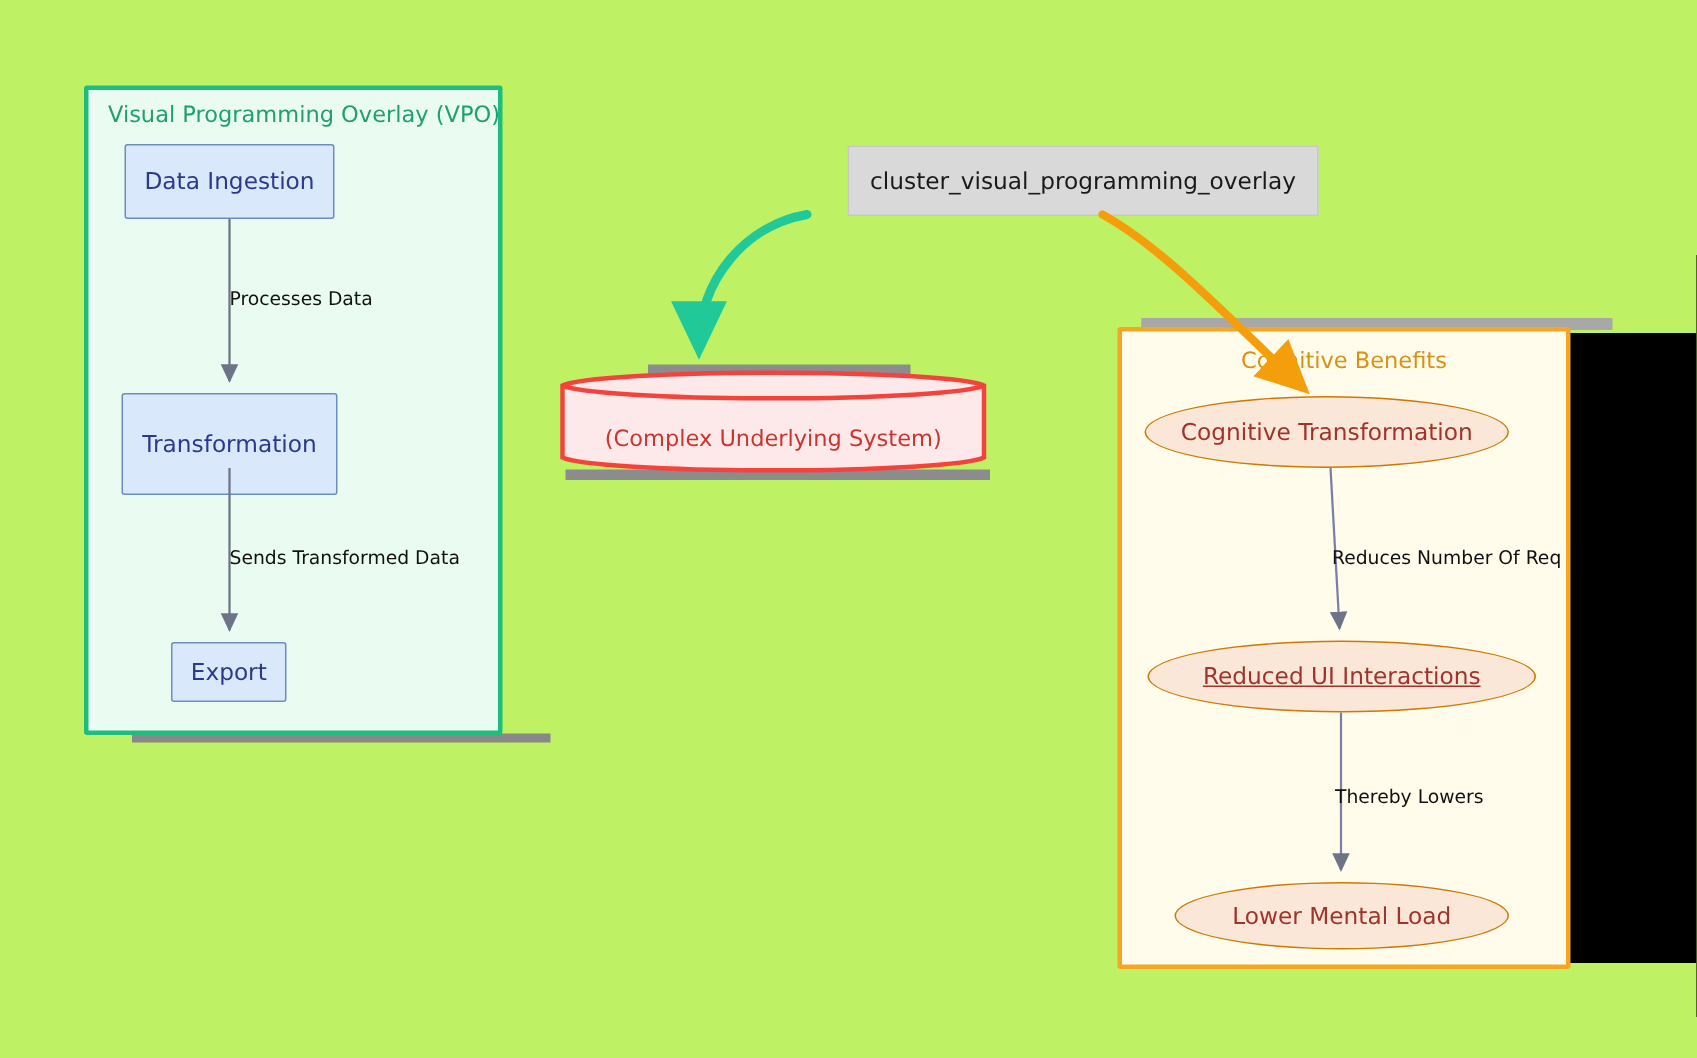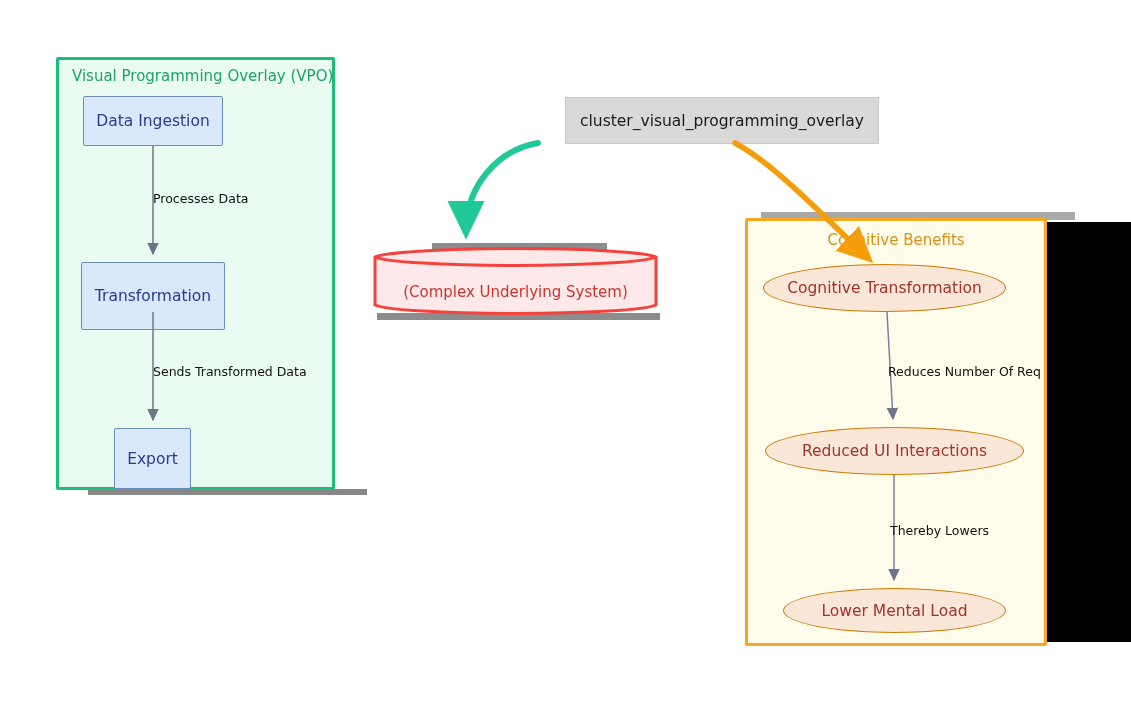--- a/index.html
+++ b/index.html
@@ -1,19 +1,19 @@
 <!DOCTYPE html>
 <html><head>
 <meta charset="utf-8">
 <style>
   html,body{margin:0;padding:0;background:#000;}
   #stage{
     position:relative;
     width:1131px;height:705px;
-    background:#ffffff;
+    background:#bef264;
     overflow:hidden;
     font-family:"DejaVu Sans","Liberation Sans",sans-serif;
   }
   .abs{position:absolute;margin-left:28px;}
 
   
   .cluster{position:absolute;box-sizing:border-box;}
   .cluster-title{
     position:absolute;left:0;right:0;text-align:center;
     font-size:15px;line-height:18px;white-space:nowrap;
@@ -44,31 +44,31 @@
 
   
   .pnode{
     position:absolute;box-sizing:border-box;
     background:#DAE8FC;border:1.6px solid #6C8EBF;border-radius:2px;
     display:flex;align-items:center;justify-content:center;
     color:#2B3A8F;font-size:15.5px;white-space:nowrap;
   }
   .n-ingest{left:83px;top:96px;width:140px;height:50px;}
   .n-transform{left:81px;top:262px;width:144px;height:68px;}
-  .n-export{left:114px;top:428px;width:77px;height:61px;}
+  .n-export{left:114px;top:428px;width:77px;height:40px;}
 
   
   .enode{
     position:absolute;box-sizing:border-box;
     background:#FBE7D7;border:1.5px solid #CC7A00;border-radius:50%;
     display:flex;align-items:center;justify-content:center;
     color:#A0342C;font-size:15.5px;white-space:nowrap;
   }
   .e-access{left:763px;top:264px;width:243px;height:48px;}
-  .e-reduced{left:765px;top:427px;width:259px;height:48px;}
+  .e-reduced{left:765px;top:427px;width:259px;height:48px;text-decoration:underline;}
   .e-mental{left:783px;top:588px;width:223px;height:45px;}
 
   
   .gbox{
     left:537px;top:97px;width:312px;height:45px;
     background:#D9D9D9;border:1px solid #C8C8C8;
     display:flex;align-items:center;justify-content:center;
     color:#1A1A1A;font-size:15.5px;white-space:nowrap;
   }
 

